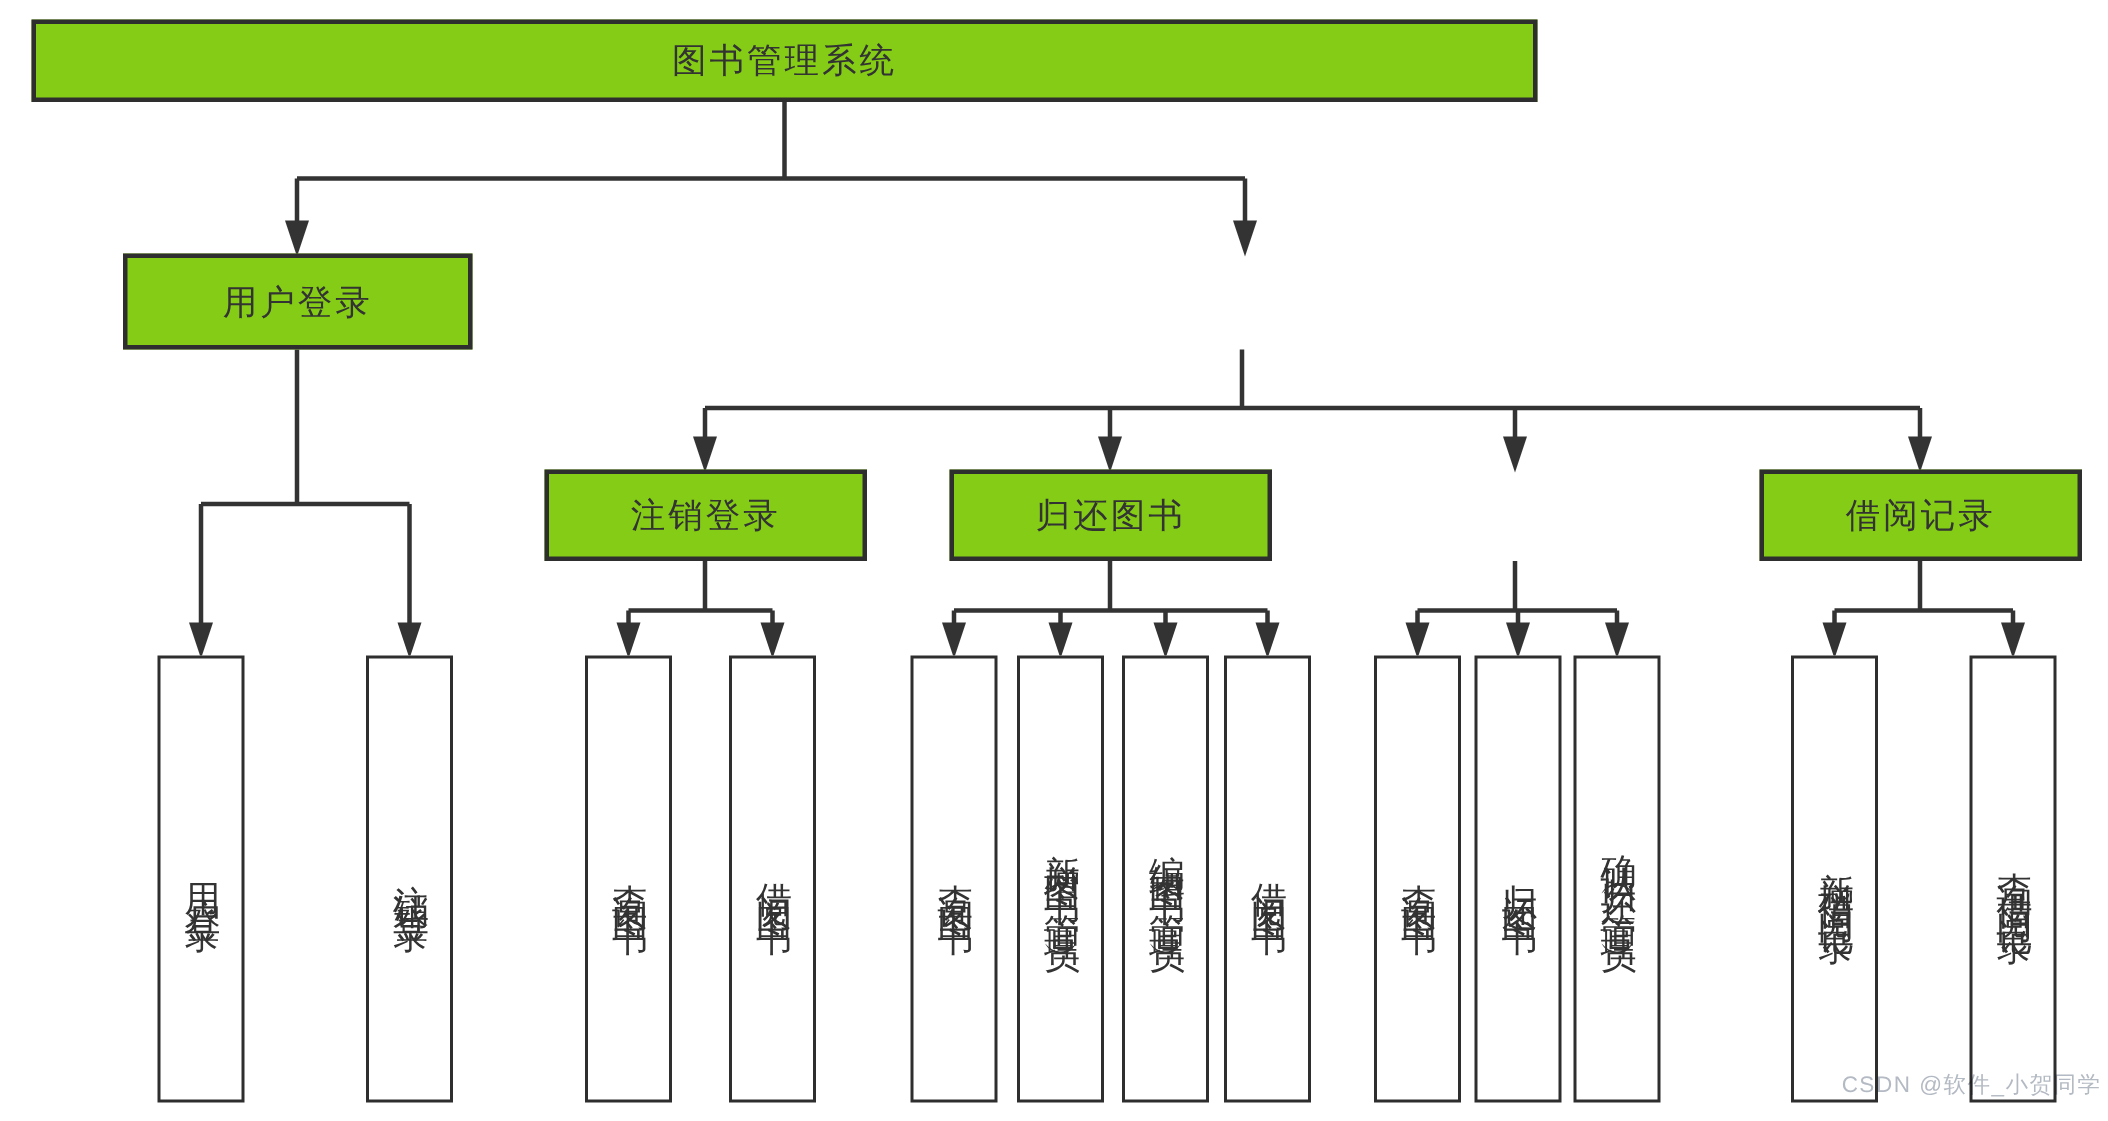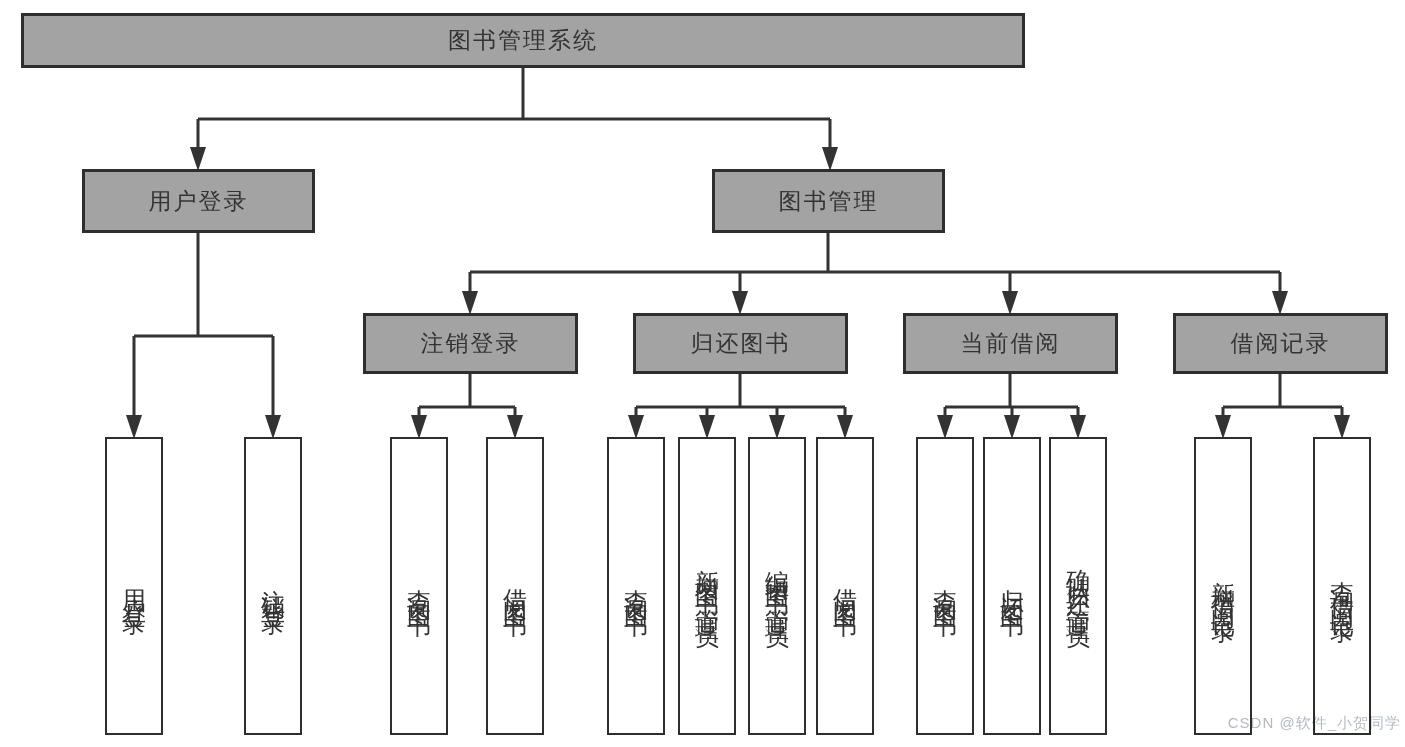--- a/index.html
+++ b/index.html
@@ -12,21 +12,21 @@
     font-family: "Liberation Sans", "DejaVu Sans", sans-serif;
     overflow: hidden;
   }
   .connectors {
     position: absolute;
     left: 0; top: 0;
     width: 1405px; height: 747px;
   }
   .hbox {
     position: absolute;
-    background: #a3a3a3;
+    background: #84cc16;
     border: 3px solid #2e2e2e;
     display: flex;
     align-items: center;
     justify-content: center;
     font-size: 23px;
     letter-spacing: 2px;
     color: #333333;
   }
   .vbox {
     position: absolute;
@@ -94,32 +94,26 @@
     </g>
   </svg>
 
   <div class="hbox" style="left:21px; top:13px; width:1004px; height:55px;">
     <span>图书管理系统</span>
   </div>
 
   <div class="hbox" style="left:82px; top:169px; width:233px; height:64px;">
     <span>用户登录</span>
   </div>
-  <div class="hbox" style="left:712px; top:169px; width:233px; height:64px;">
-    <span>图书管理</span>
-  </div>
 
   <div class="hbox" style="left:363px; top:313px; width:215px; height:61px;">
     <span>注销登录</span>
   </div>
   <div class="hbox" style="left:633px; top:313px; width:215px; height:61px;">
     <span>归还图书</span>
-  </div>
-  <div class="hbox" style="left:903px; top:313px; width:215px; height:61px;">
-    <span>当前借阅</span>
   </div>
   <div class="hbox" style="left:1173px; top:313px; width:215px; height:61px;">
     <span>借阅记录</span>
   </div>
 
   <div class="vbox" style="left:105px;">
     <span class="vtext">用户登录</span>
   </div>
   <div class="vbox" style="left:244px;">
     <span class="vtext">注销登录</span>

